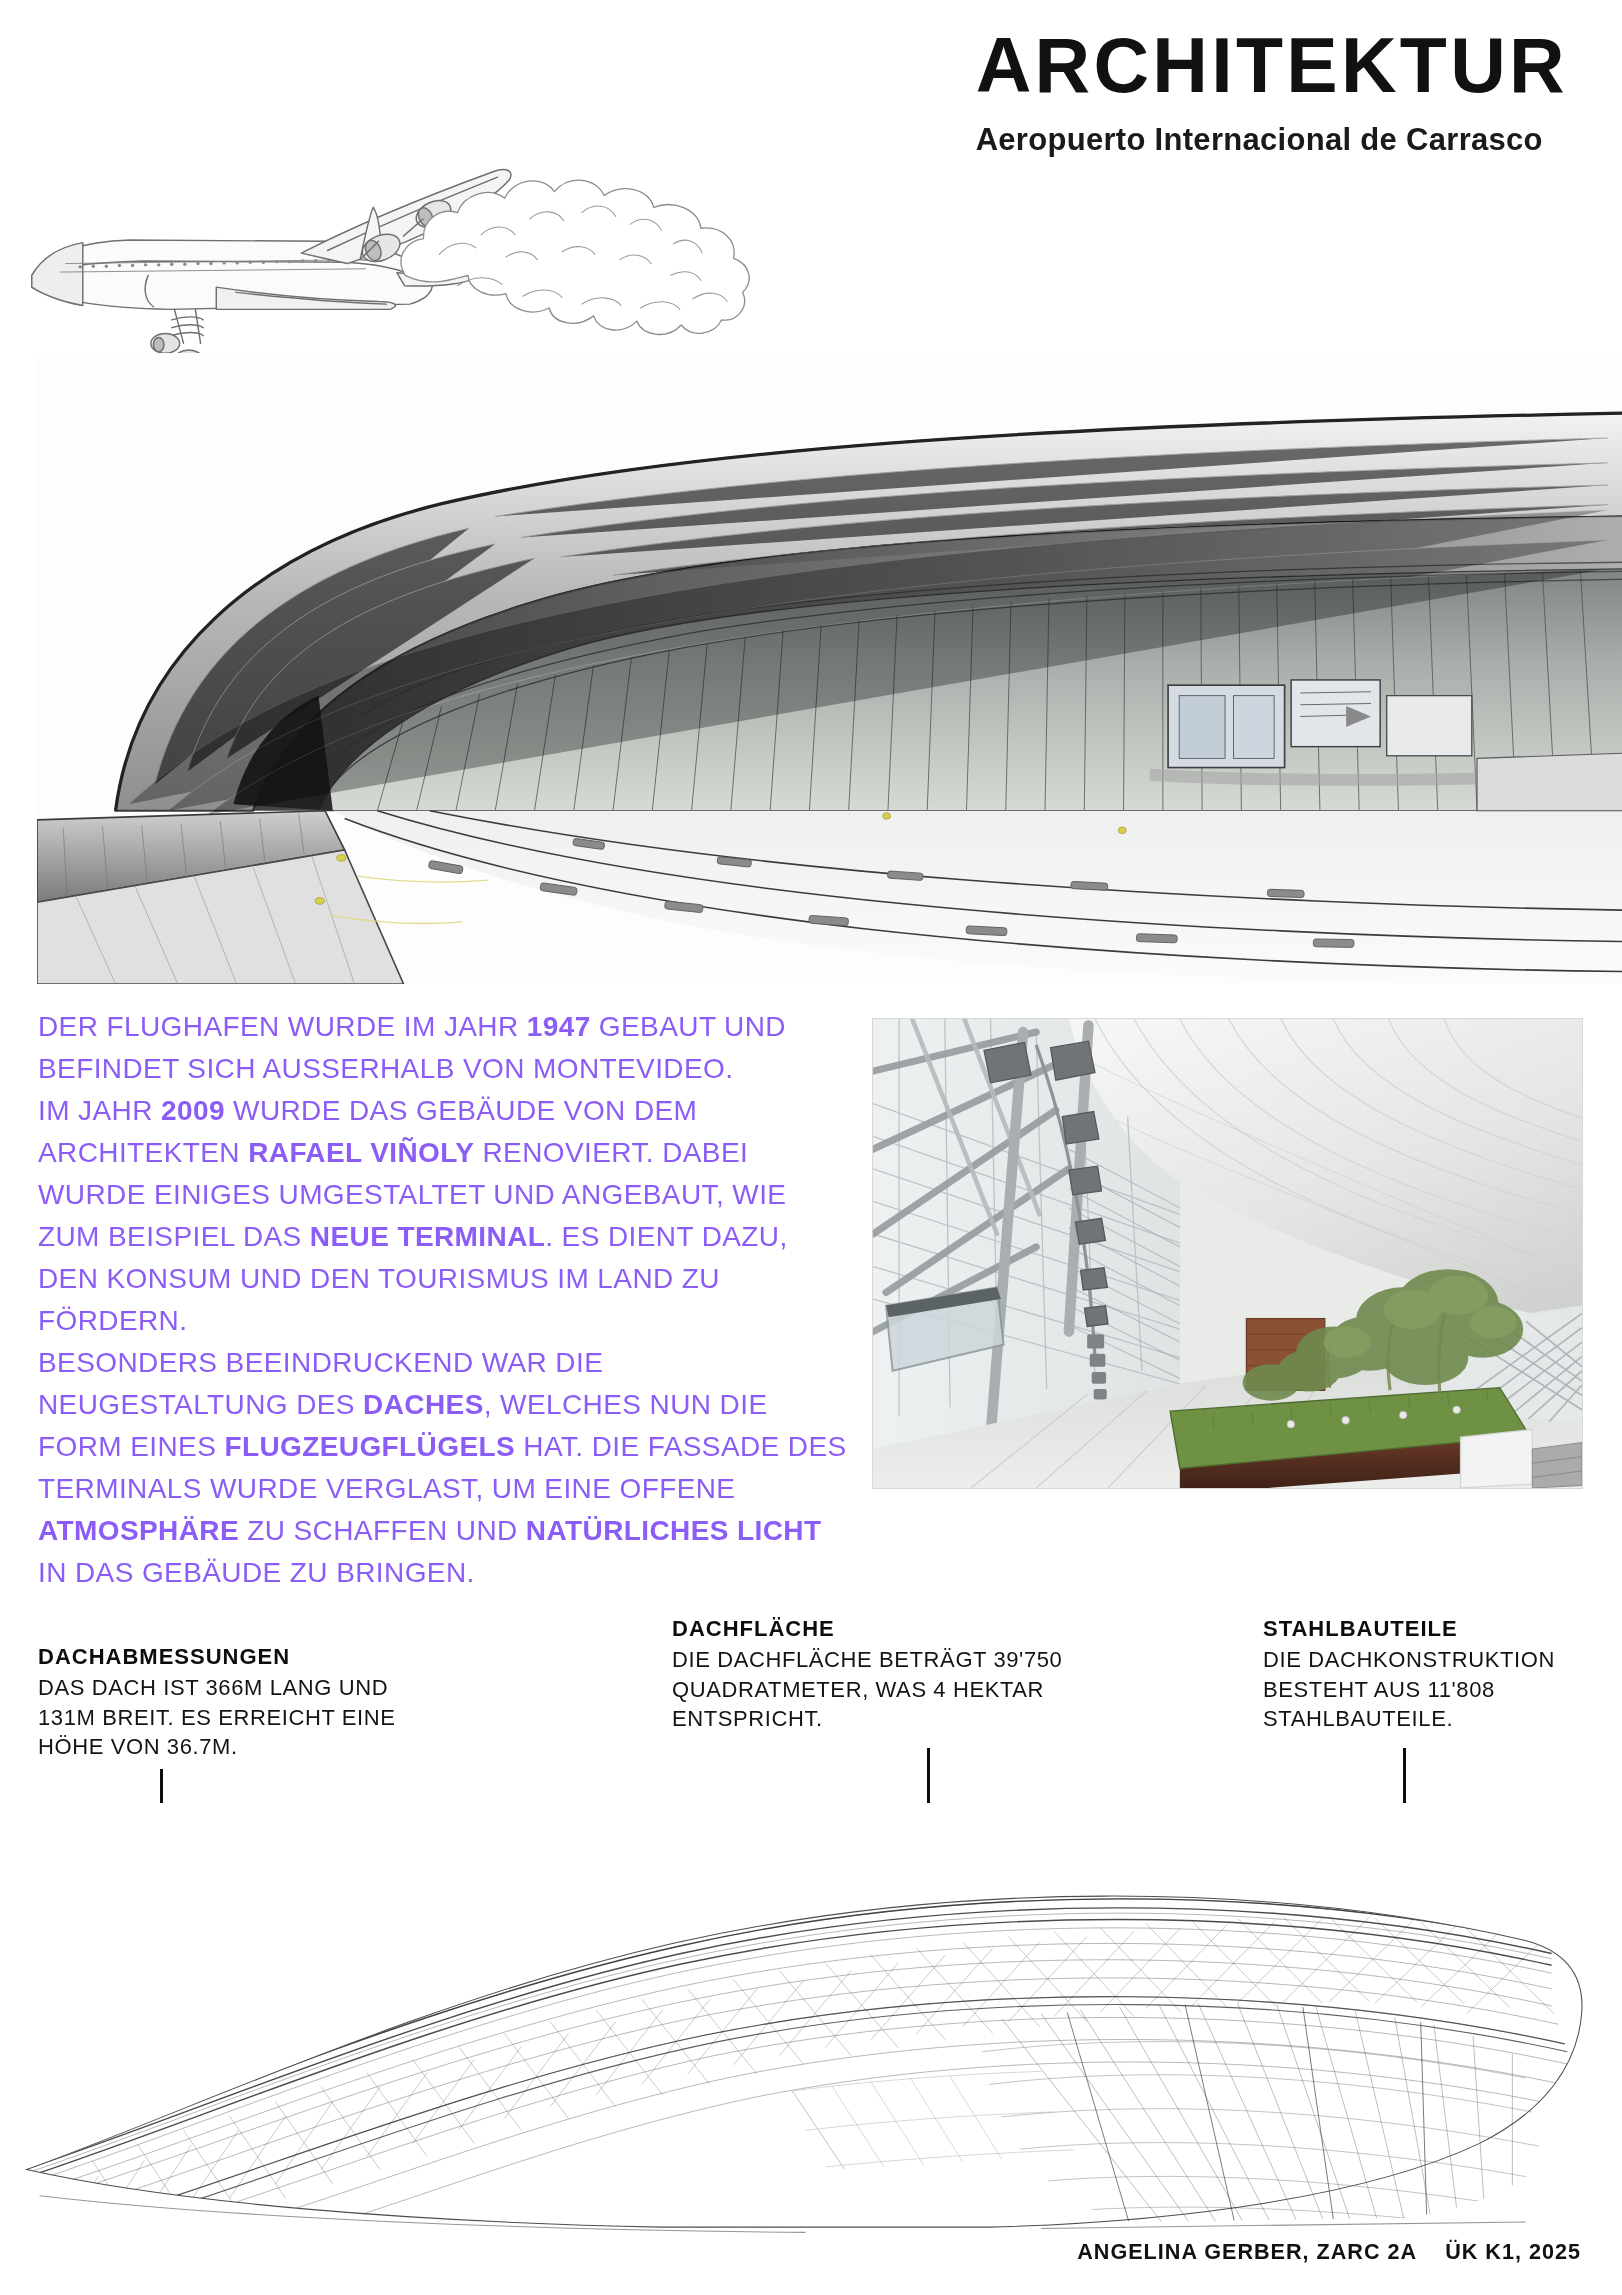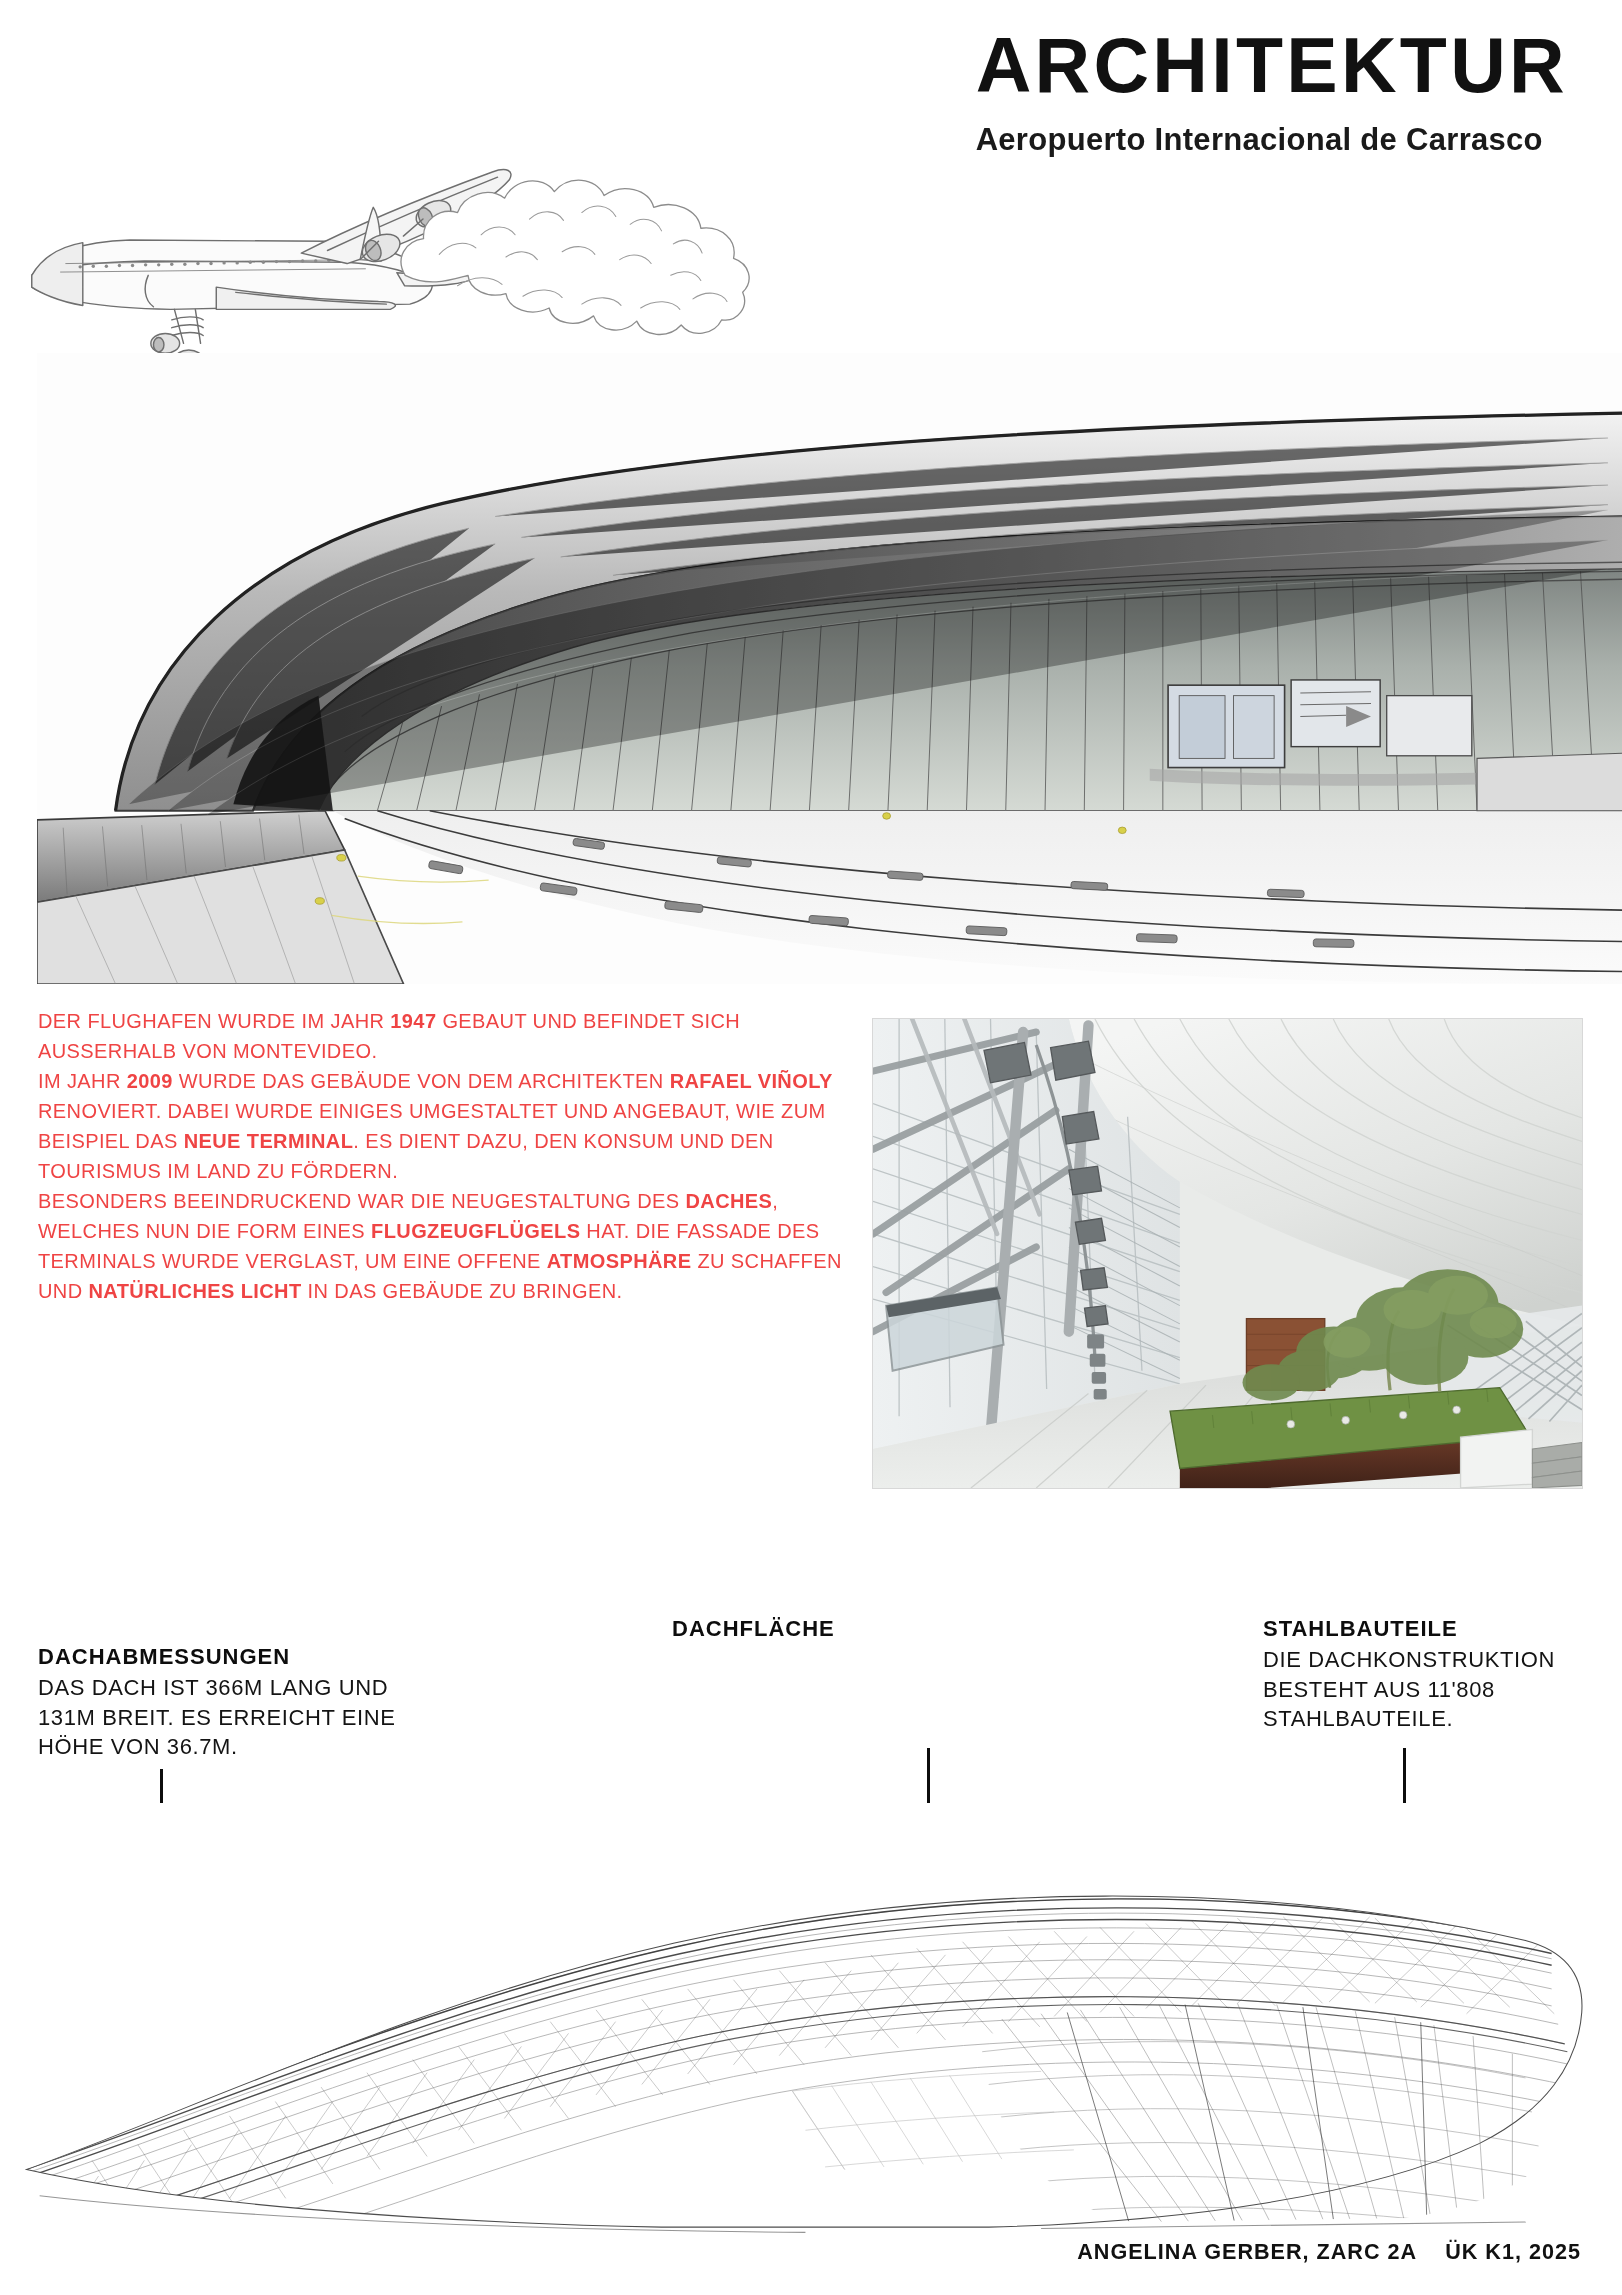--- a/index.html
+++ b/index.html
@@ -46,24 +46,24 @@
     width:1586px; height:631px;
     overflow:hidden;
     background:#fdfdfd;
   }
 
   
   #intro-text {
     position:absolute; left:38px; top:1006px; width:815px;
   }
   #intro-text p {
-    font-size:20px;
+    font-size:28px;
     line-height:1.50;
     letter-spacing:0.4px;
-    color:#ef4444;
+    color:#8b5cf6;
     font-weight:400;
   }
   #intro-text b { font-weight:700; }
 
   
   #interior-photo {
     position:absolute; left:872px; top:1018px;
     width:711px; height:471px;
     overflow:hidden;
     border:0.7px solid #d8d8d8;
@@ -595,20 +595,21 @@
 </svg>
 
 <div class="anno" id="anno-dachabmessungen">
   <div class="anno-title">DACHABMESSUNGEN</div>
   <div class="anno-body">DAS DACH IST 366M LANG UND 131M BREIT. ES ERREICHT EINE HÖHE VON 36.7M.</div>
 </div>
 <div class="leader" id="leader-dachabmessungen"></div>
 
 <div class="anno" id="anno-dachflaeche">
   <div class="anno-title">DACHFLÄCHE</div>
+  <div class="anno-body">DIE DACHFLÄCHE BETRÄGT 39'750 QUADRATMETER, WAS 4 HEKTAR ENTSPRICHT.</div>
 </div>
 <div class="leader" id="leader-dachflaeche"></div>
 
 <div class="anno" id="anno-stahlbauteile">
   <div class="anno-title">STAHLBAUTEILE</div>
   <div class="anno-body">DIE DACHKONSTRUKTION BESTEHT AUS 11'808 STAHLBAUTEILE.</div>
 </div>
 <div class="leader" id="leader-stahlbauteile"></div>
 
 <div class="anno" id="anno-gleitlager">

